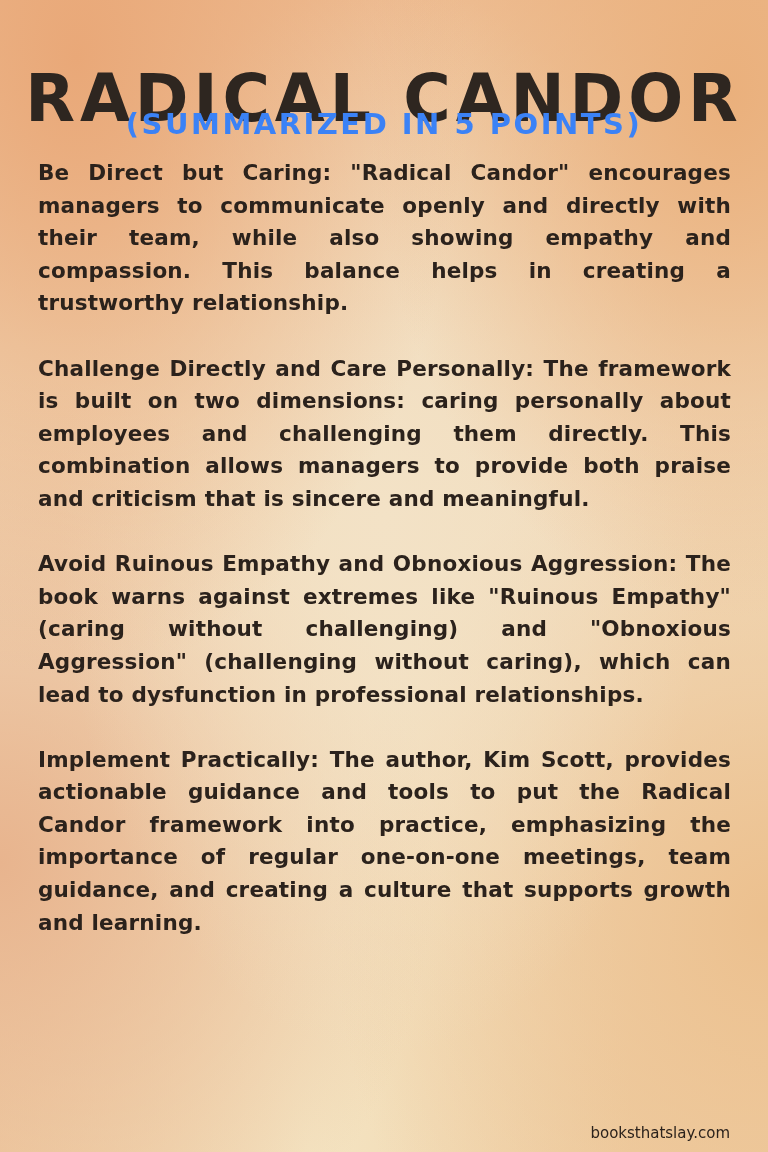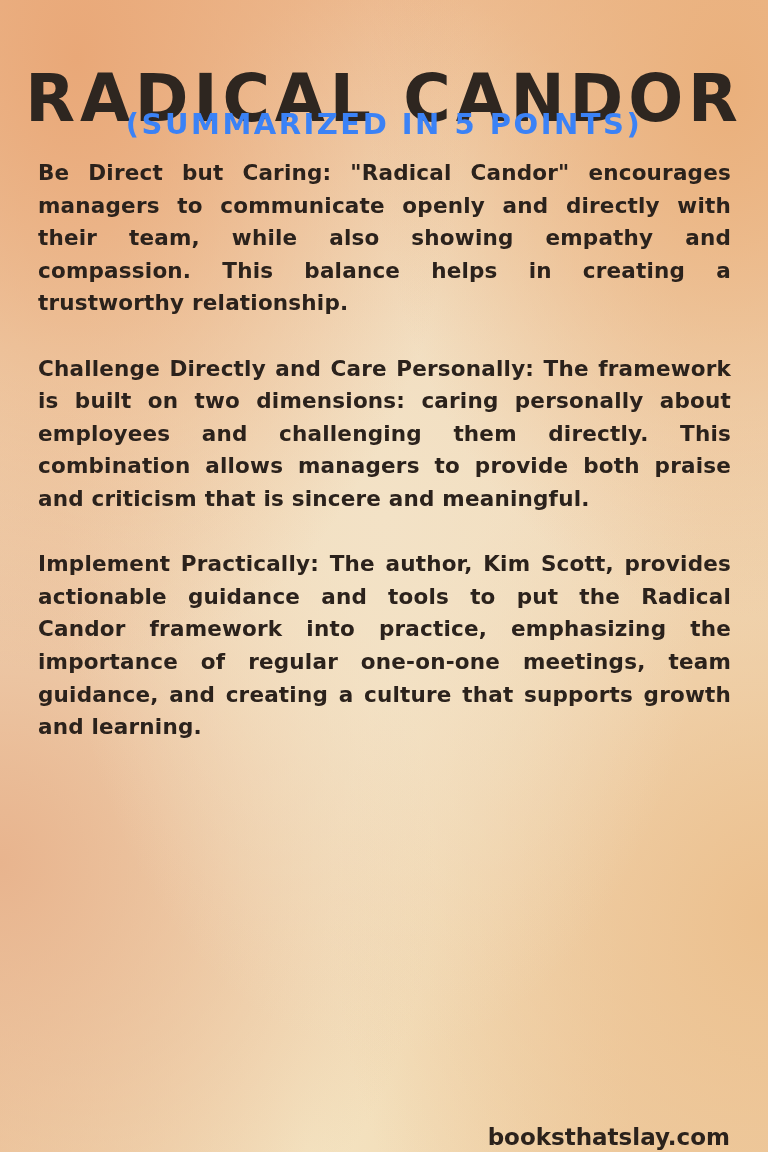--- a/index.html
+++ b/index.html
@@ -45,29 +45,30 @@
     font-size: 21.5px;
     font-weight: bold;
     line-height: 32.6px;
     text-align: justify;
     letter-spacing: 0.2px;
     margin: 0 0 32.6px 0;
     color: #2b221c;
   }
   .footer {
     position: absolute; right: 38px; top: 1124px;
-    font-size: 23px; font-weight: bold;
+    font-size: 15px; font-weight: normal;
     color: #2b221c;
   }
 </style>
 </head>
 <body>
 
 <h1 class="title">RADICAL CANDOR</h1>
 <div class="subtitle">(SUMMARIZED IN 5 POINTS)</div>
 
 <div class="content">
   <p class="point">Be Direct but Caring: "Radical Candor" encourages managers to communicate openly and directly with their team, while also showing empathy and compassion. This balance helps in creating a trustworthy relationship.</p>
   <p class="point">Challenge Directly and Care Personally: The framework is built on two dimensions: caring personally about employees and challenging them directly. This combination allows managers to provide both praise and criticism that is sincere and meaningful.</p>
+  <p class="point">Avoid Ruinous Empathy and Obnoxious Aggression: The book warns against extremes like "Ruinous Empathy" (caring without challenging) and "Obnoxious Aggression" (challenging without caring), which can lead to dysfunction in professional relationships.</p>
   <p class="point">Implement Practically: The author, Kim Scott, provides actionable guidance and tools to put the Radical Candor framework into practice, emphasizing the importance of regular one-on-one meetings, team guidance, and creating a culture that supports growth and learning.</p>
 </div>
 
 <div class="footer">booksthatslay.com</div>
 
 </body></html>

